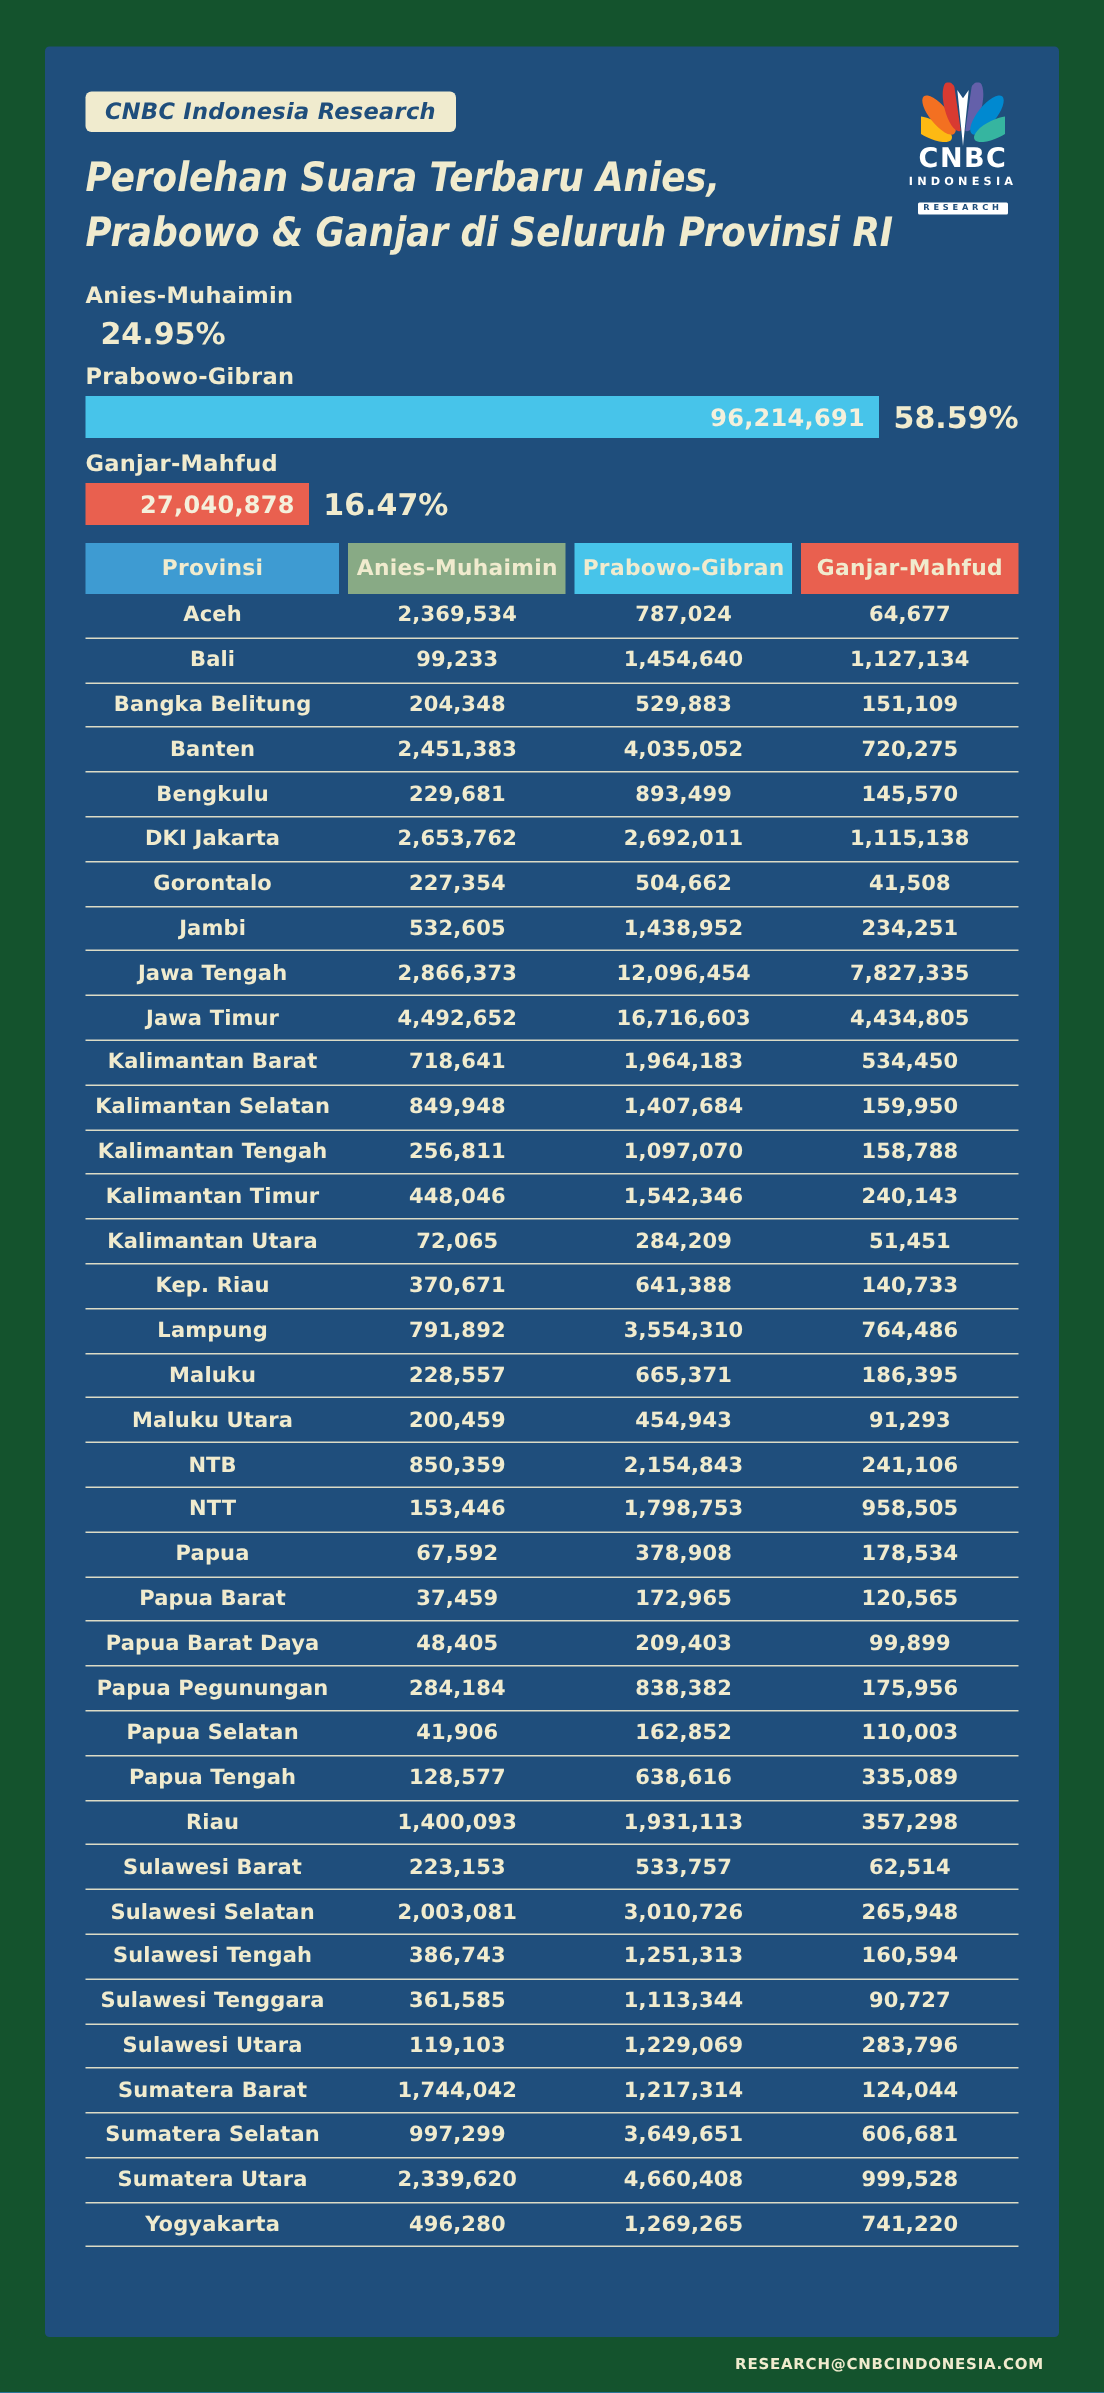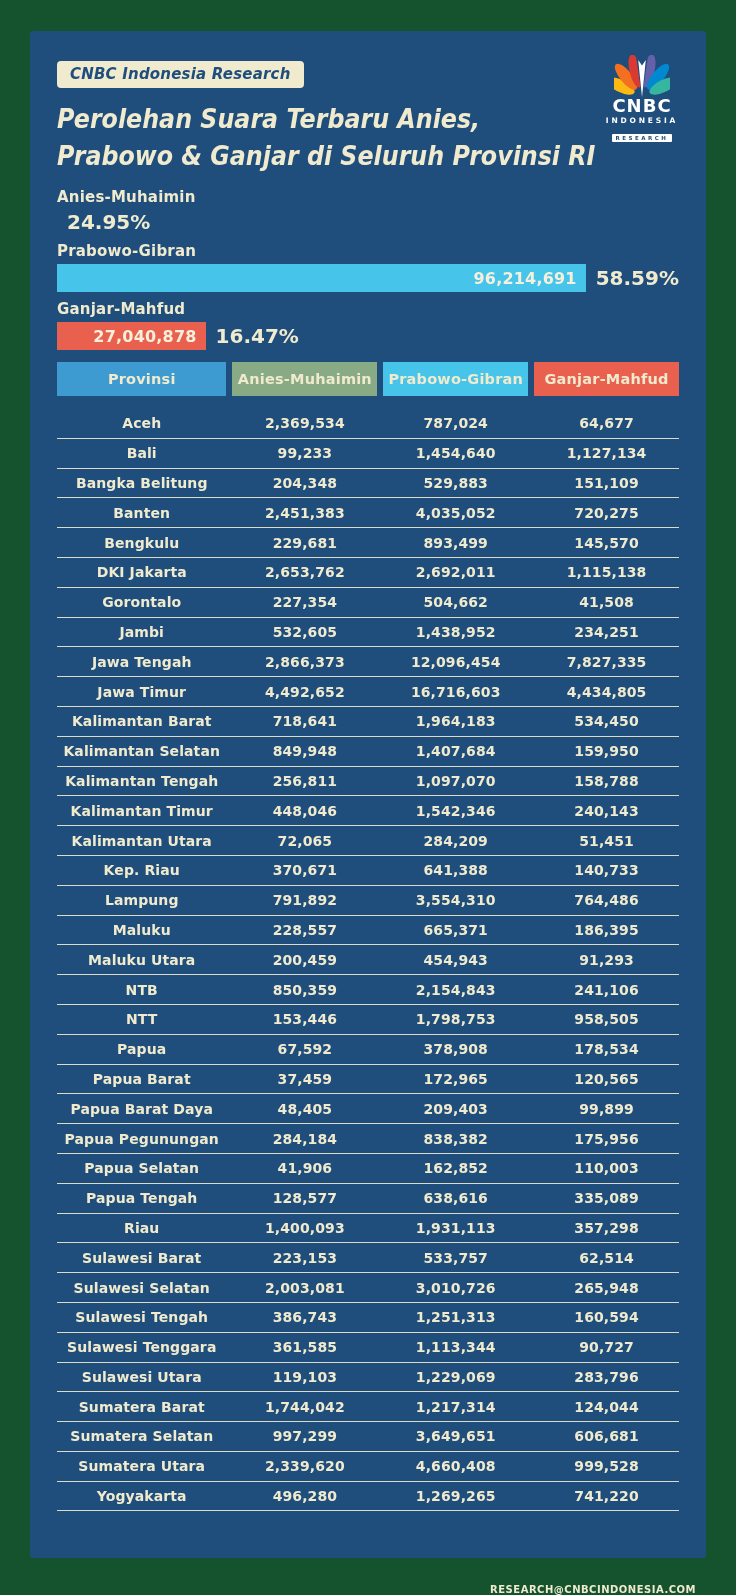--- a/index.html
+++ b/index.html
@@ -38,31 +38,31 @@
     padding-right:9px; color:#F4F0DC; font-weight:bold; font-size:16px; letter-spacing:0.2px;
   }
   .bar-pct { color:#F0EBCE; font-weight:bold; font-size:20px; margin-left:10px; flex:none; }
   
   .table { margin-top:12px; }
   .thead { display:grid; grid-template-columns:1.17fr 1fr 1fr 1fr; gap:6px; }
   .pill {
     height:34px; border-radius:0; display:flex; align-items:center; justify-content:center;
     color:#F0EBCE; font-weight:bold; font-size:14.5px; letter-spacing:0.2px;
   }
-  .tbody { margin-top:13px; }
+  .tbody { margin-top:0; }
   .trow {
     display:grid; grid-template-columns:1.17fr 1fr 1fr 1fr; gap:6px;
     height:29.8px; align-items:center;
     border-bottom:1.5px solid rgba(240,235,206,0.9);
   }
   .cell { text-align:center; color:#F0EBCE; font-weight:bold; font-size:14px; letter-spacing:0.1px; }
   
   .footer {
     position:absolute; left:0; bottom:0; width:736px; height:37px;
-    display:flex; align-items:flex-end; justify-content:flex-end; padding-right:40px;
+    display:flex; align-items:center; justify-content:flex-end; padding-right:40px;
   }
   .footer span { color:#F0EBCE; font-weight:bold; font-size:10px; letter-spacing:0.5px; }
 </style>
 </head>
 <body>
 
 <div class="page">
   <div class="card">
 
     <div class="badge">

